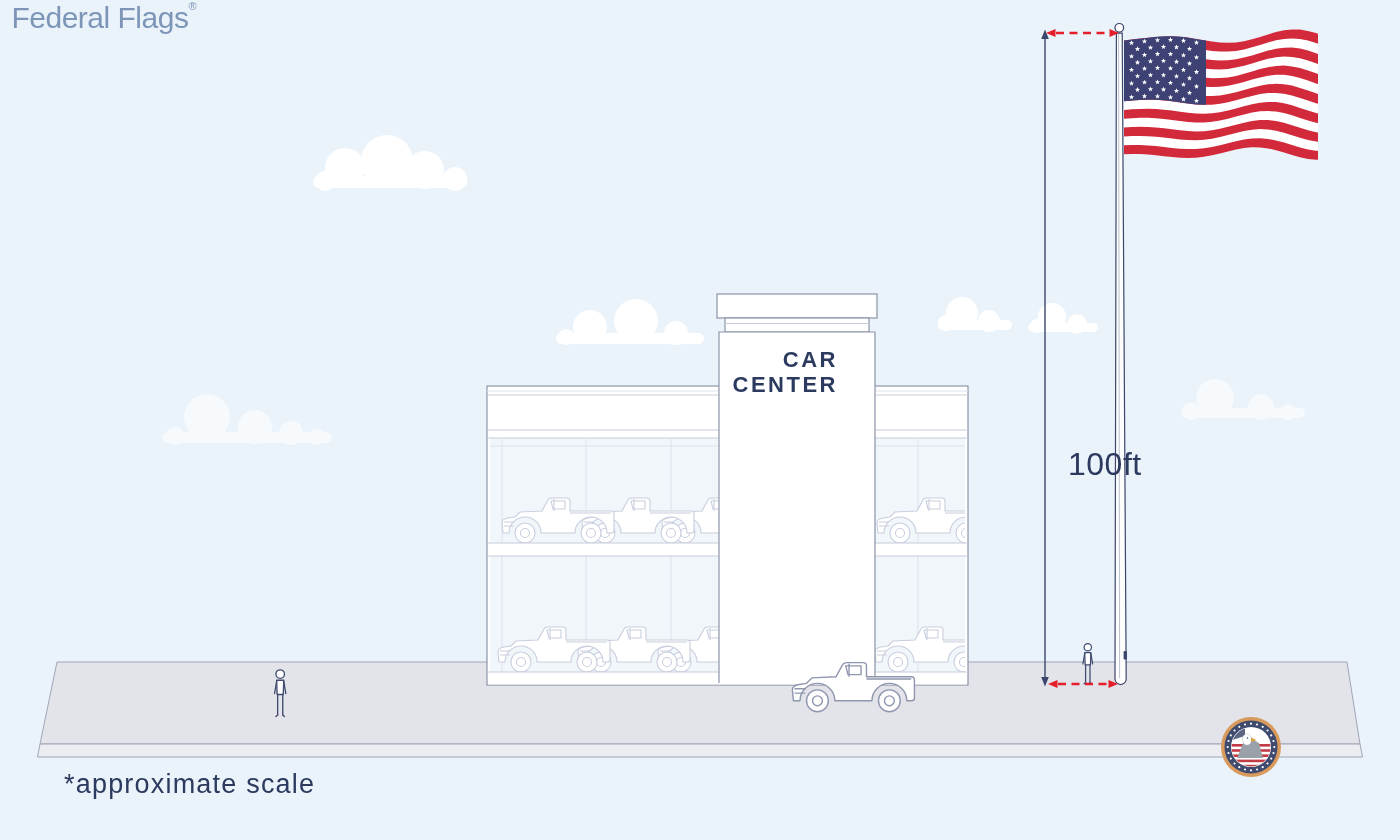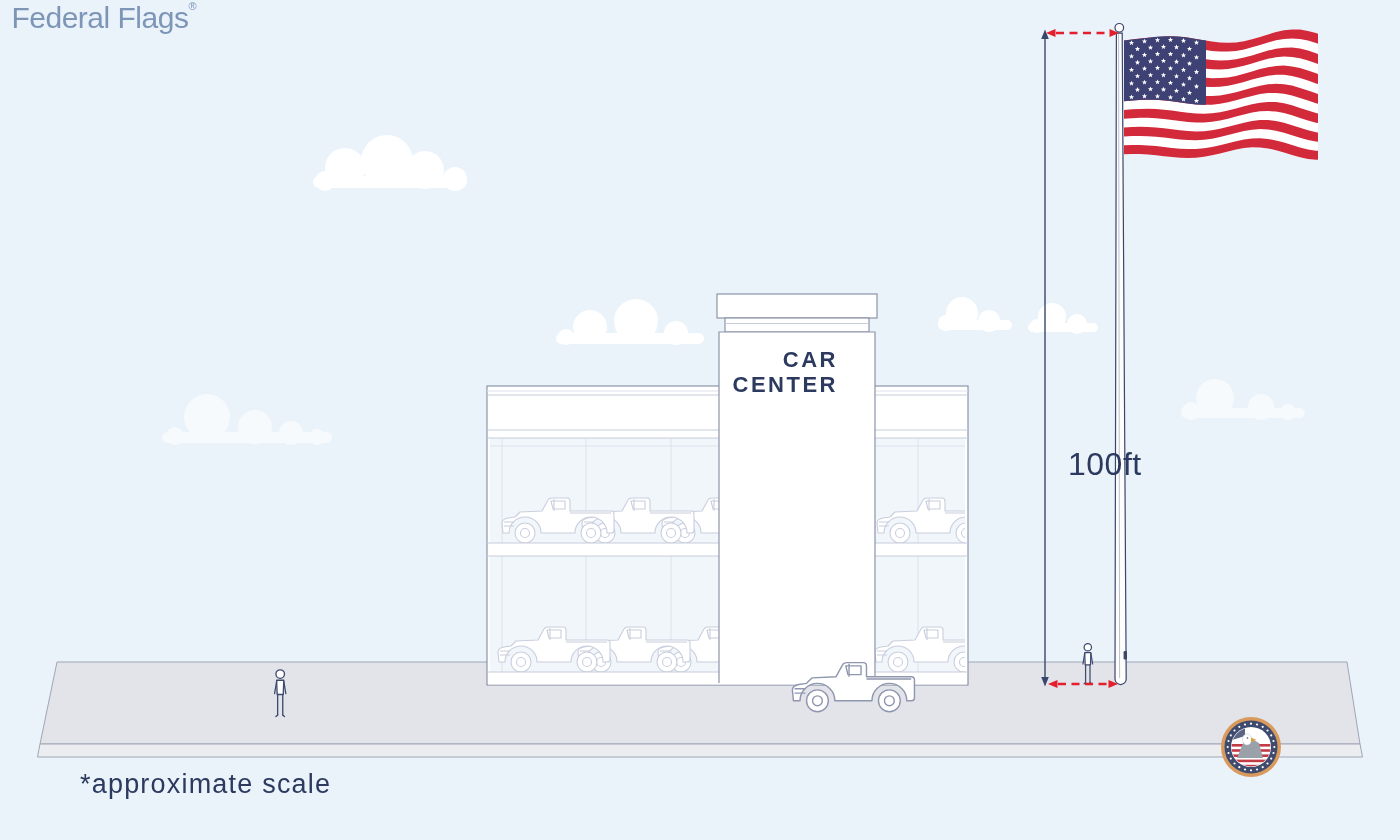--- a/index.html
+++ b/index.html
@@ -6,21 +6,21 @@
   body{
     width:1400px;height:840px;overflow:hidden;position:relative;
     background:var(--sky,#EAF2FA);
     font-family:"Liberation Sans",sans-serif;
   }
   #scene-svg{position:absolute;left:0;top:0;}
   .txt{position:absolute;color:var(--navy-text,#2B3A5E);}
   #sign-text{left:682px;top:347px;width:156px;text-align:right;
     font-size:22px;font-weight:700;letter-spacing:2.5px;line-height:25px;}
   #measure-label{left:1051px;top:446px;font-size:32px;letter-spacing:.5px;margin-left:17px;}
-  #footnote{left:80px;top:769px;font-size:27px;letter-spacing:1.2px;text-align:right;}
+  #footnote{left:64px;top:769px;font-size:27px;letter-spacing:1.2px;text-align:right;}
   #wordmark{left:1148px;top:768px;width:208px;text-align:center;
     font-size:30px;font-weight:400;letter-spacing:-.5px;color:var(--brand-blue,#7D96B8);}
   #wordmark sup{font-size:11px;vertical-align:18px;letter-spacing:0;}
   
   .ground-top{fill:var(--ground-top,#E3E4E9);stroke:var(--ground-outline,#A0A6B8);stroke-width:1;}
   .ground-front{fill:var(--ground-front,#ECEDF1);stroke:var(--ground-outline,#A0A6B8);stroke-width:1;}
   .bld{fill:#fff;stroke:var(--building-outline,#8D94AA);stroke-width:1.2;}
   .glass{fill:var(--glass-tint,#F1F6FB);}
   .ln-soft{stroke:var(--detail-line,#C6CCDA);stroke-width:1;fill:none;}
   .ln-softer{stroke:#DCE1EB;stroke-width:1;fill:none;}

